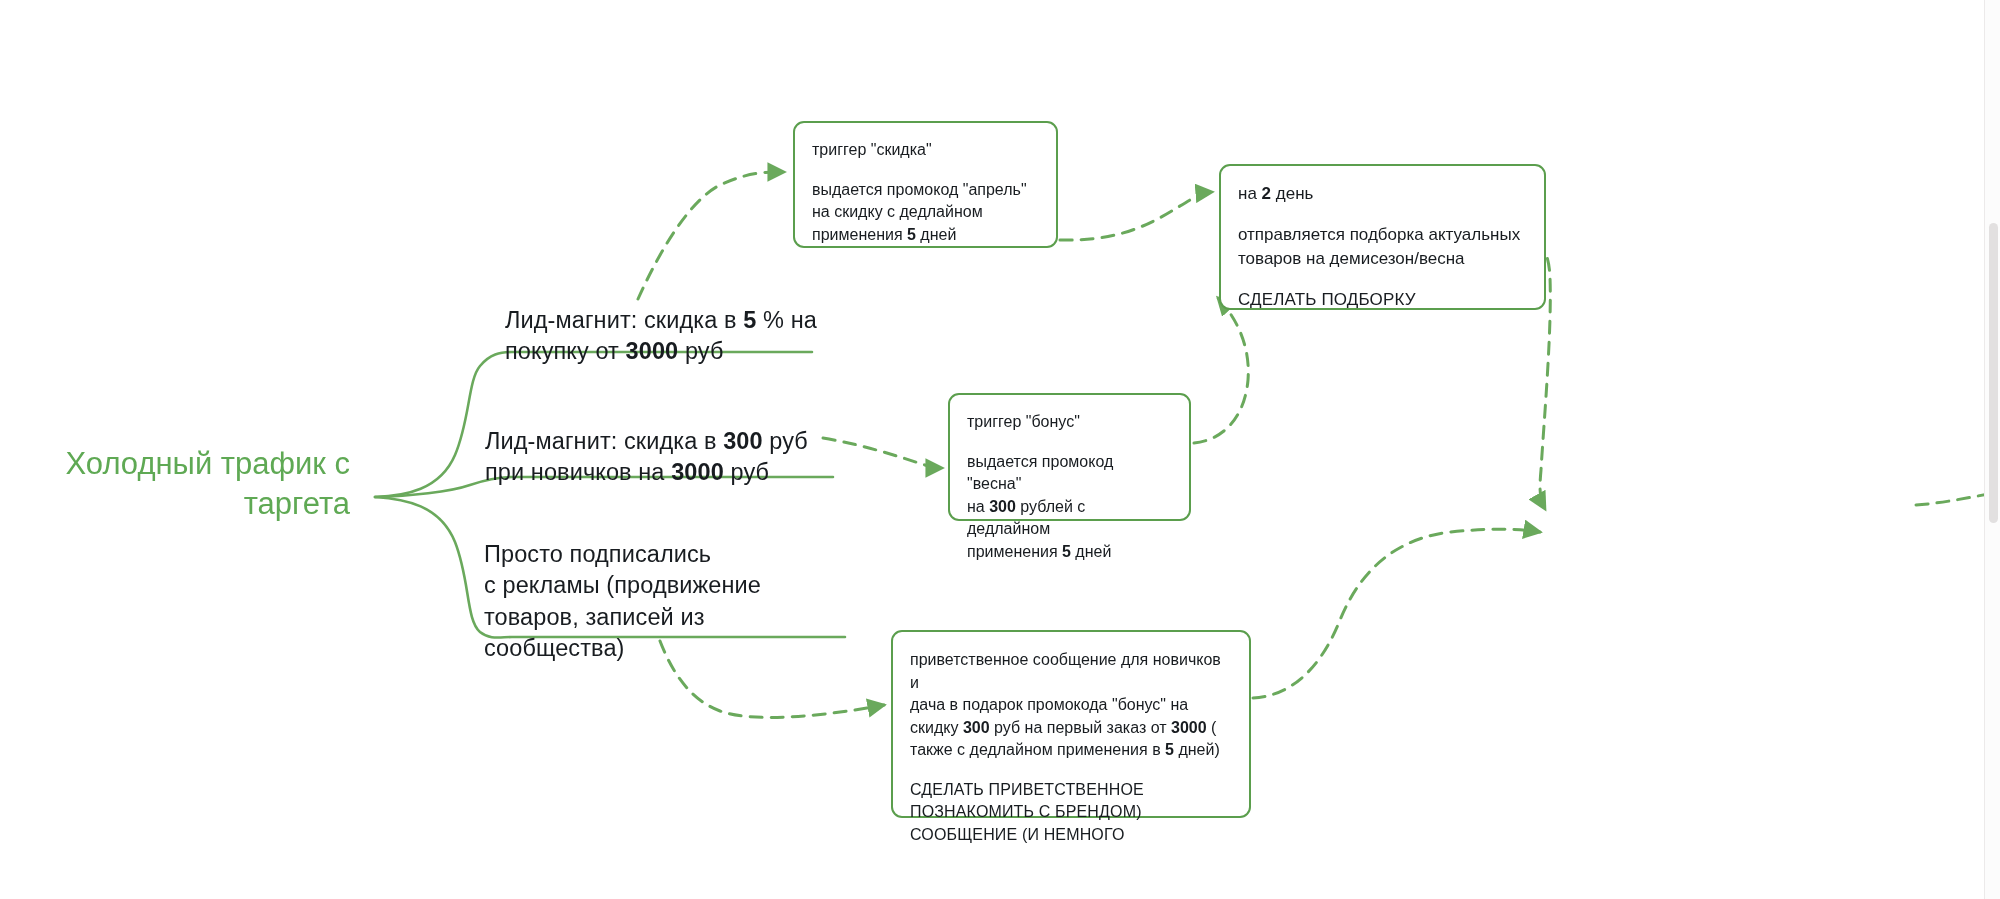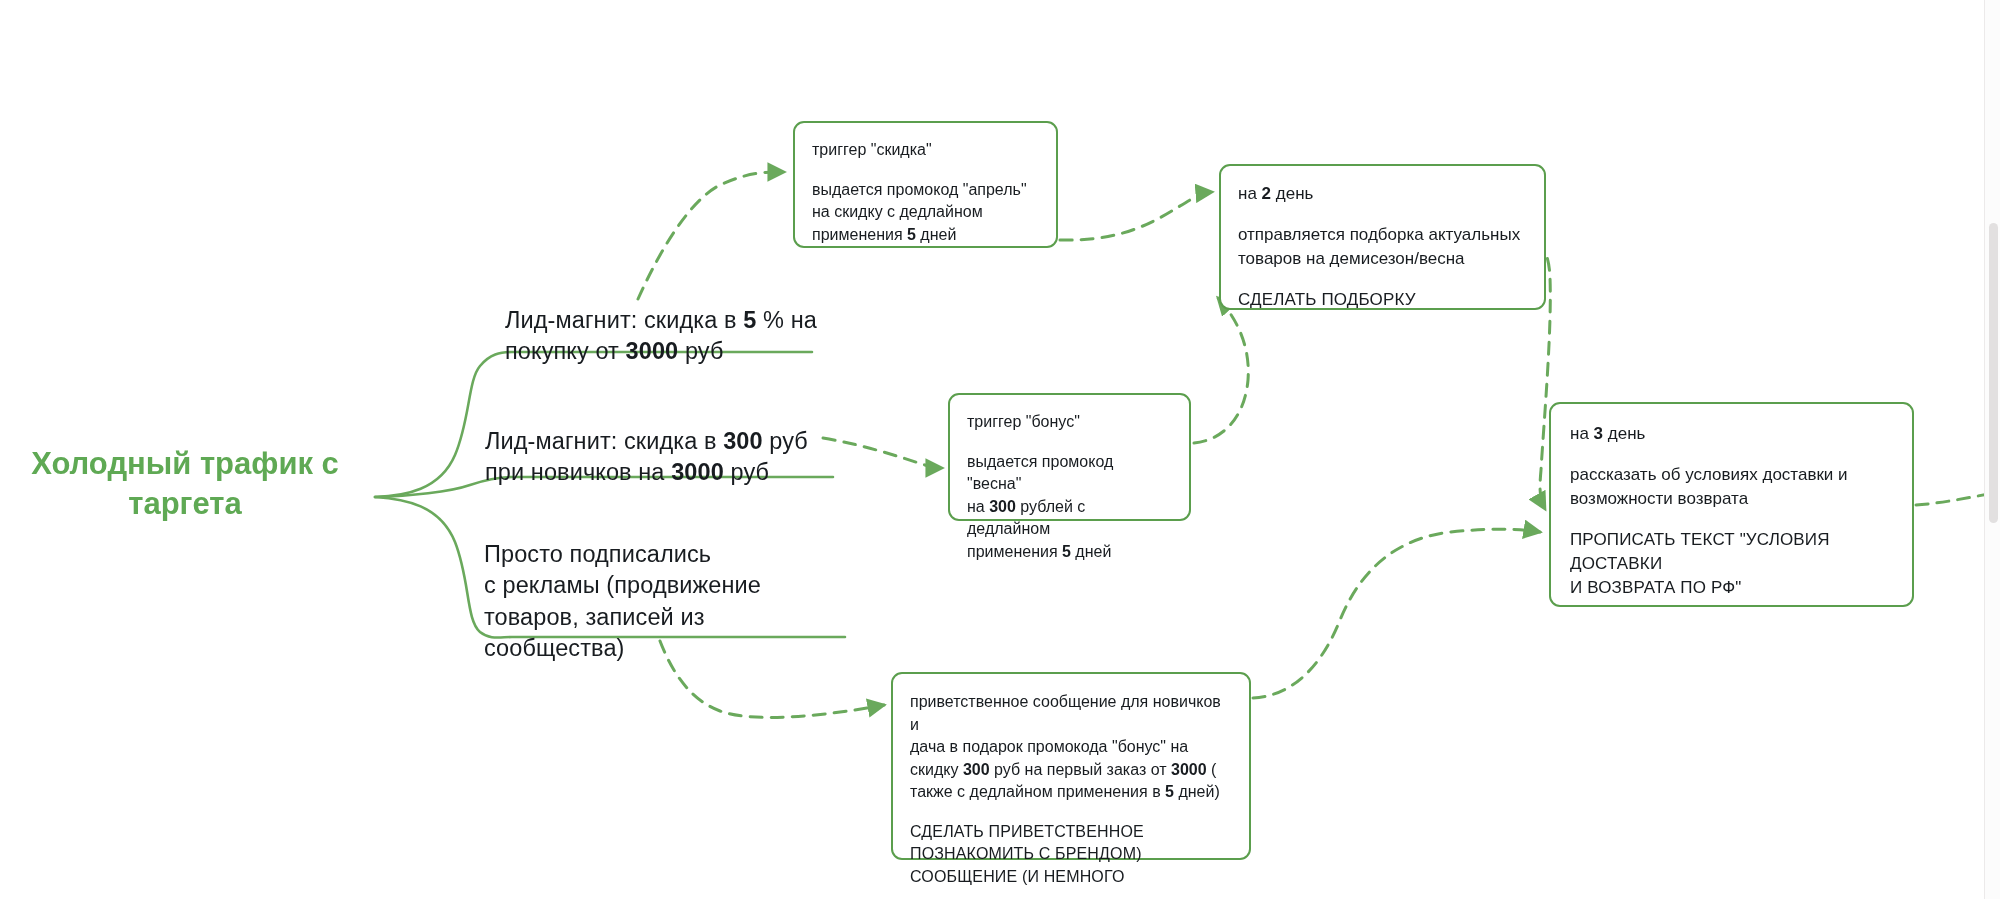--- a/index.html
+++ b/index.html
@@ -26,24 +26,24 @@
     height: 899px;
     pointer-events: none;
   }
 
   
   .root-node {
     position: absolute;
     left: 20px;
     top: 444px;
     width: 330px;
-    text-align: center;
+    text-align: right;
     font-size: 31px;
     line-height: 1.28;
-    font-weight: 700;
+    font-weight: 400;
     color: #5fa954;
   }
 
   
   .branch-label {
     position: absolute;
     font-size: 23.5px;
     line-height: 1.34;
     color: #181c20;
     letter-spacing: .1px;
@@ -72,21 +72,21 @@
   .card .para + .para { margin-top: 17px; }
   .card .para.caps { letter-spacing: .15px; }
   .card .para b { font-weight: 700; }
 
   .card.small .para { font-size: 16px; }
 
   #card-discount  { left: 793px;  top: 121px; width: 265px;  height: 127px; }
   #card-day2      { left: 1219px; top: 164px; width: 327px;  height: 146px; }
   #card-bonus     { left: 948px;  top: 393px; width: 243px;  height: 128px; }
   #card-day3      { left: 1549px; top: 402px; width: 365px;  height: 205px; }
-  #card-welcome   { left: 891px;  top: 630px; width: 360px;  height: 188px; margin-top: 42px; }
+  #card-welcome   { left: 891px;  top: 630px; width: 360px;  height: 188px; }
 
   #card-day2 .para, #card-day3 .para { font-size: 17px; }
   #card-day3 { padding: 18px 19px; }
   #card-welcome { padding: 17px 17px 14px 17px; }
 
   
   #scroll-track {
     position: absolute;
     right: 0px;
     top: 0px;
@@ -183,31 +183,20 @@
 
   <div class="card small" id="card-bonus">
     <div class="para">триггер "бонус"</div>
     <div class="para">
       <div>выдается промокод "весна"</div>
       <div><span>на </span><b>300</b><span> рублей с дедлайном</span></div>
       <div><span>применения </span><b>5</b><span> дней</span></div>
     </div>
   </div>
 
-  <div class="card" id="card-day3">
-    <div class="para"><span>на </span><b>3</b><span> день</span></div>
-    <div class="para">
-      <div>рассказать об условиях доставки и</div>
-      <div>возможности возврата</div>
-    </div>
-    <div class="para caps">
-      <div>ПРОПИСАТЬ ТЕКСТ "УСЛОВИЯ ДОСТАВКИ</div>
-      <div>И ВОЗВРАТА ПО РФ"</div>
-    </div>
-  </div>
 
   <div class="card small" id="card-welcome">
     <div class="para">
       <div>приветственное сообщение для новичков и</div>
       <div>дача в подарок промокода "бонус" на</div>
       <div><span>скидку </span><b>300</b><span> руб на первый заказ от </span><b>3000</b><span> (</span></div>
       <div><span>также с дедлайном применения в </span><b>5</b><span> дней)</span></div>
     </div>
     <div class="para caps">
       <div>СДЕЛАТЬ ПРИВЕТСТВЕННОЕ</div>

